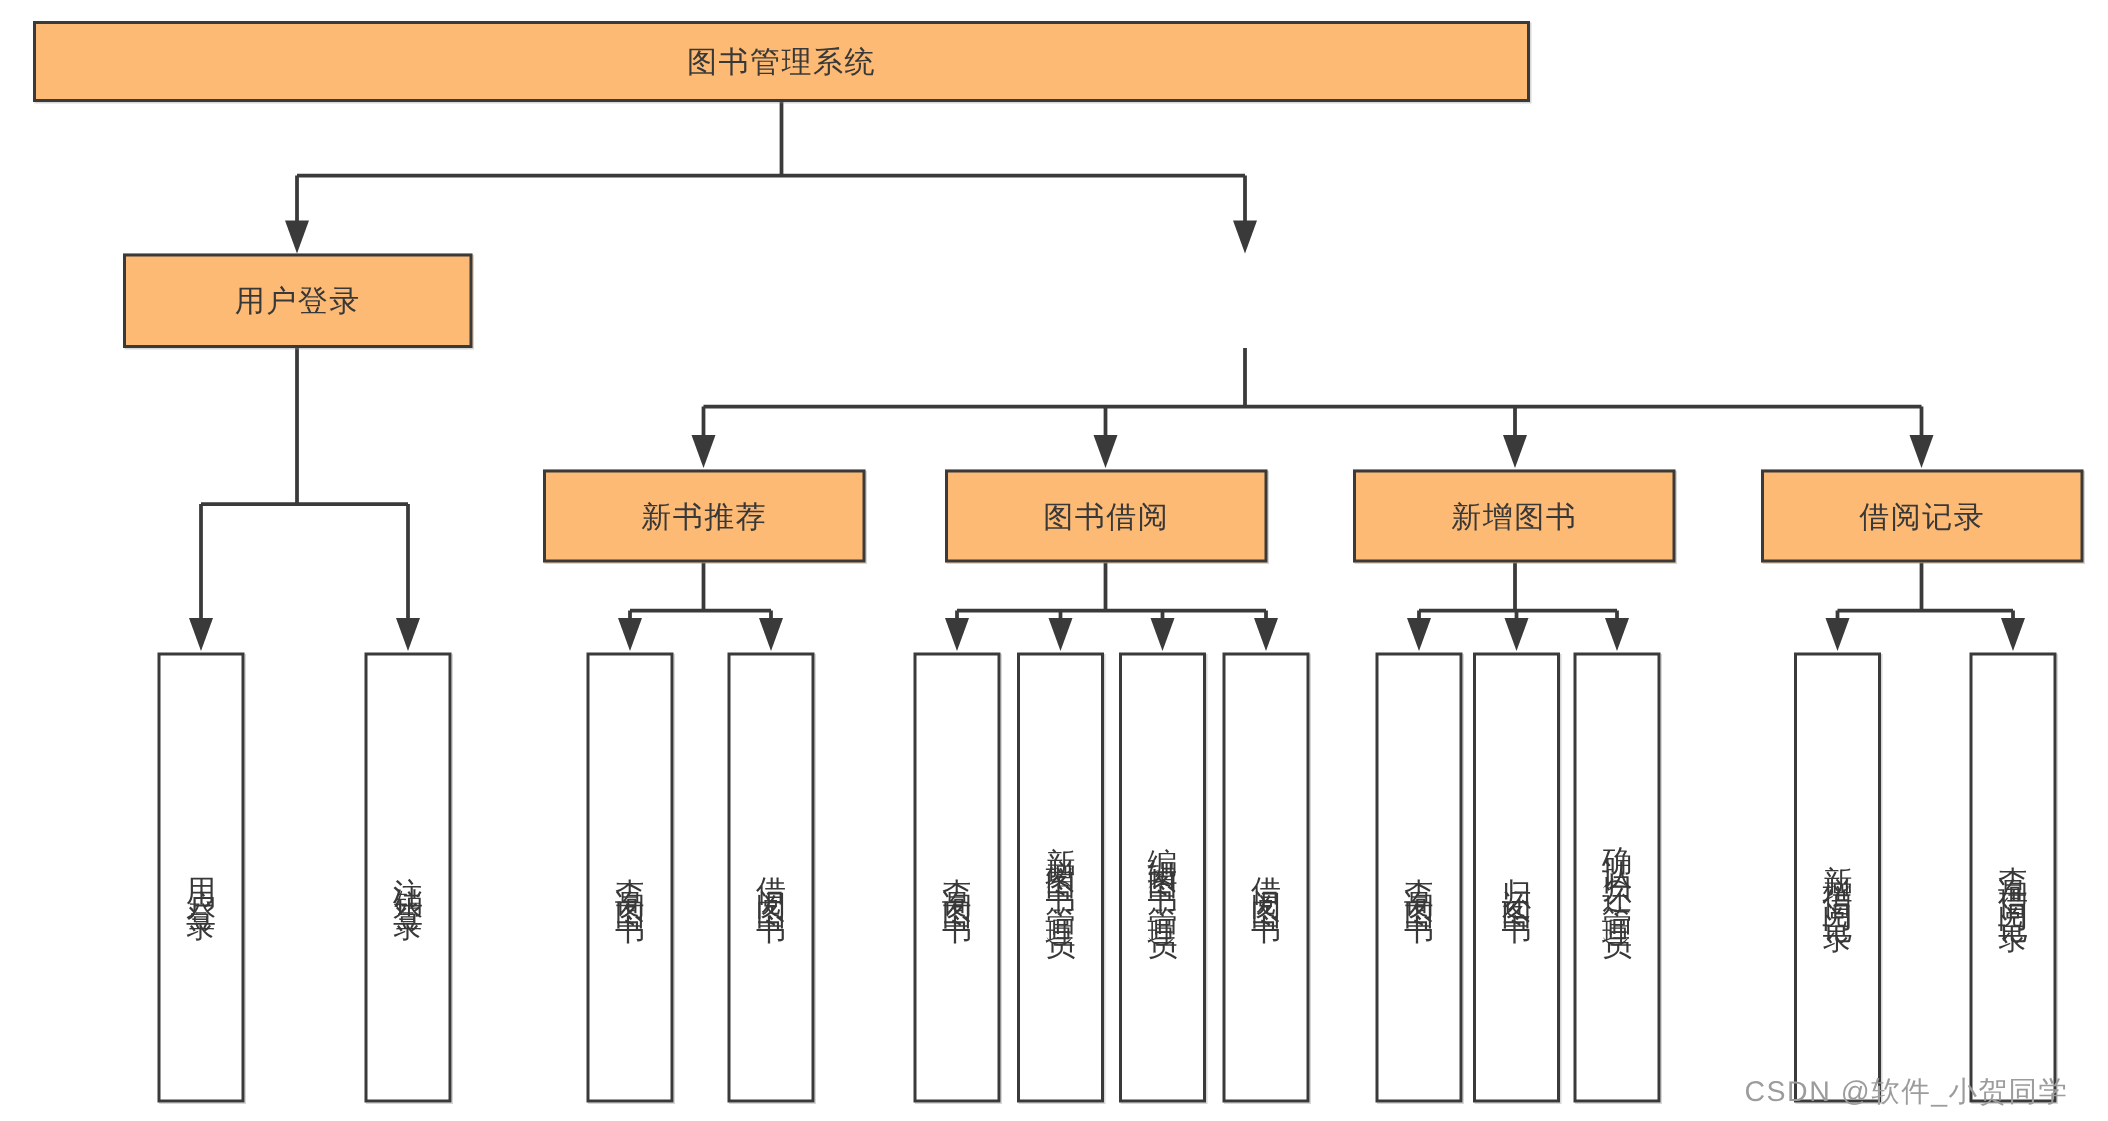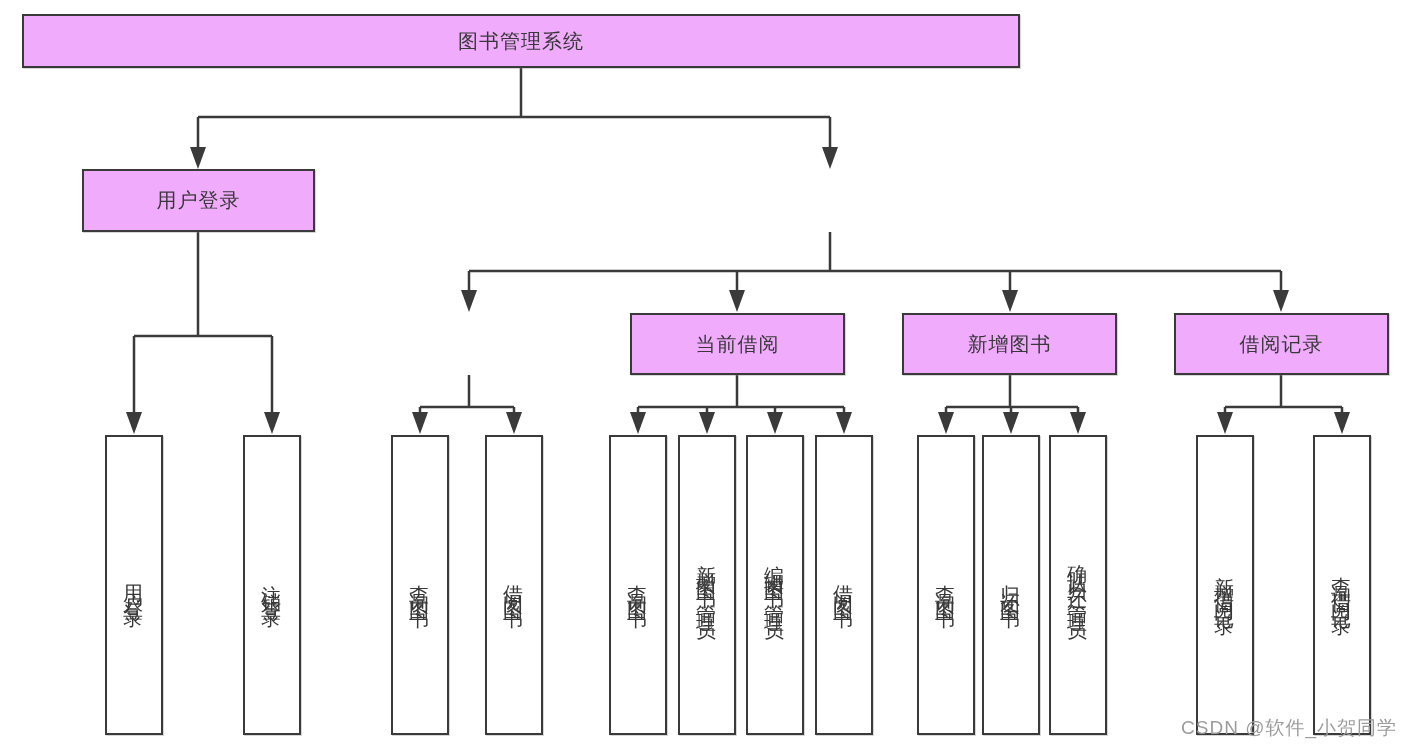--- a/index.html
+++ b/index.html
@@ -19,21 +19,21 @@
     position: absolute;
     left: 0; top: 0;
     width: 1405px;
     height: 747px;
     z-index: 1;
   }
   .node {
     position: absolute;
     box-sizing: border-box;
     border: 2.5px solid #3a3a3a;
-    background: #f0abfc;
+    background: #fdba74;
     display: flex;
     align-items: center;
     justify-content: center;
     color: #383838;
     font-size: 20px;
     letter-spacing: 1px;
     z-index: 2;
     box-shadow: 1px 1px 0 rgba(140,140,140,0.35);
   }
   .root-box   { left: 22px;  top: 14px;  width: 998px; height: 54px; }
@@ -74,21 +74,21 @@
   .l6  { left: 678px; }
   .l7  { left: 746px; }
   .l8  { left: 815px; }
   .l9  { left: 917px; }
   .l10 { left: 982px; }
   .l11 { left: 1049px; }
   .l12 { left: 1196px; }
   .l13 { left: 1313px; }
   .watermark {
     position: absolute;
-    right: 8px;
+    right: 26px;
     bottom: 6px;
     color: #9c9c9c;
     font-size: 19px;
     letter-spacing: 1px;
     z-index: 5;
     pointer-events: none;
   }
   .connector-line {
     stroke: #3a3a3a;
     stroke-width: 2.5;
@@ -141,22 +141,25 @@
   </svg>
 
   <div class="node root-box">
     <span>图书管理系统</span>
   </div>
 
   <div class="node lvl2-a">
     <span>用户登录</span>
   </div>
 
+  <div class="node lvl3 lvl3-a">
+    <span>新书推荐</span>
+  </div>
   <div class="node lvl3 lvl3-b">
-    <span>当前借阅</span>
+    <span>图书借阅</span>
   </div>
   <div class="node lvl3 lvl3-c">
     <span>新增图书</span>
   </div>
   <div class="node lvl3 lvl3-d">
     <span>借阅记录</span>
   </div>
 
   <div class="leaf l1">
     <span>用户登录</span>

